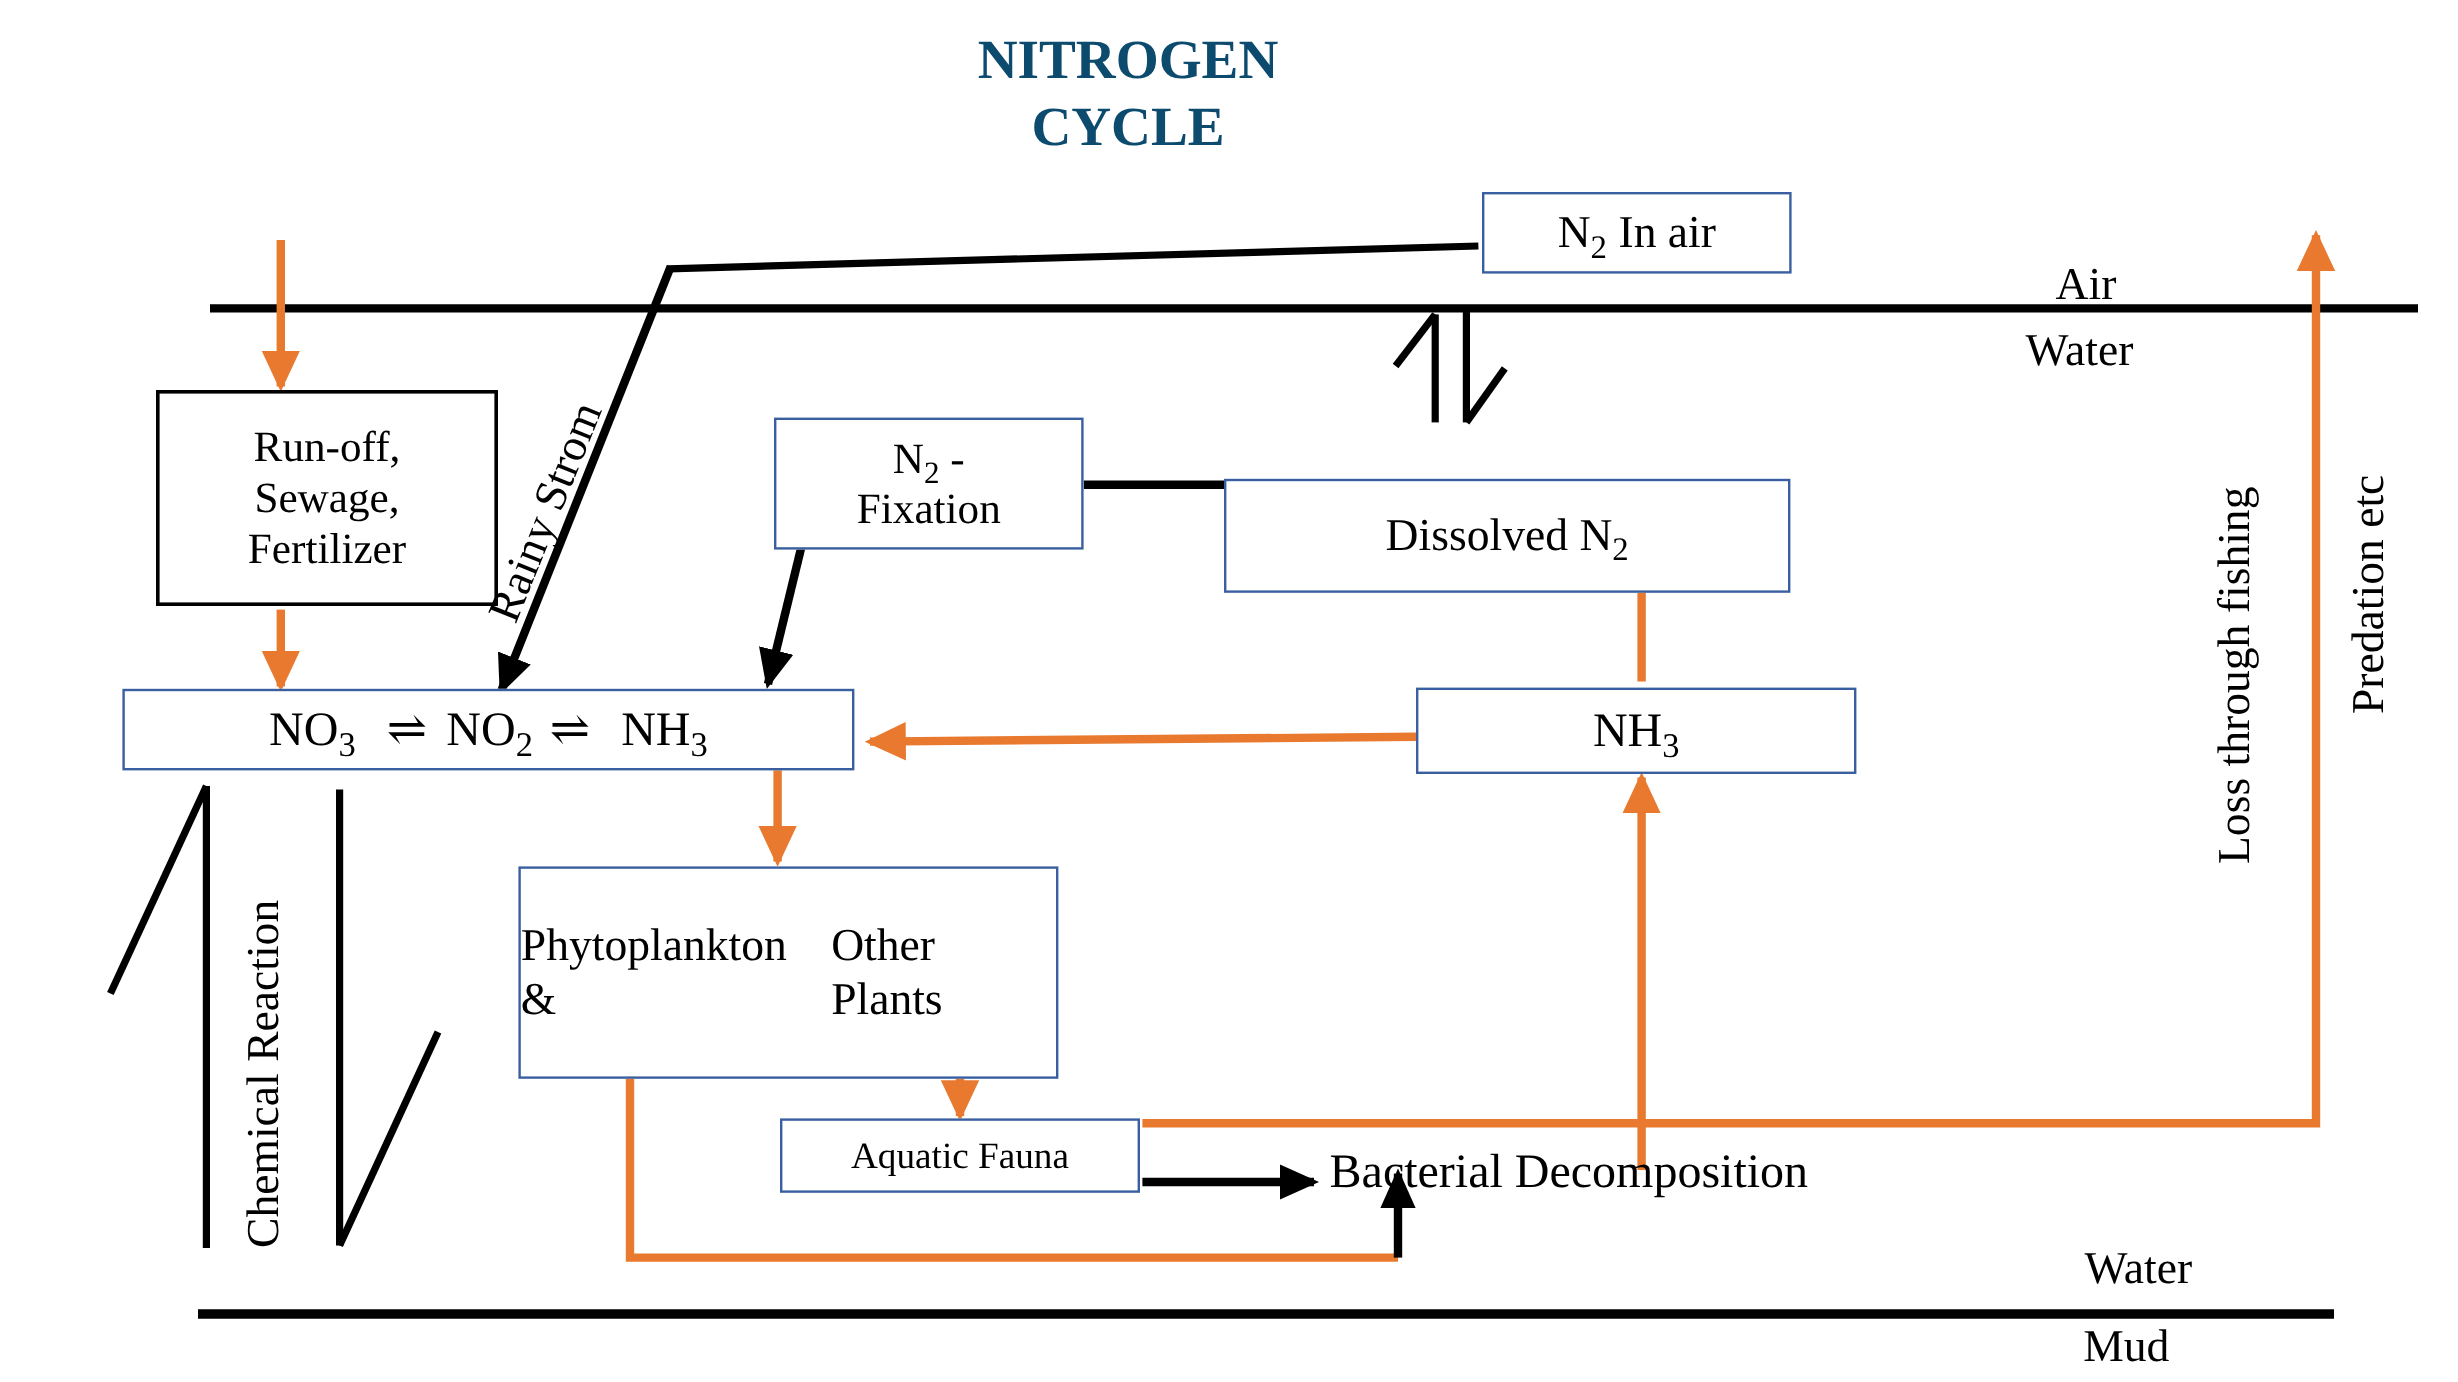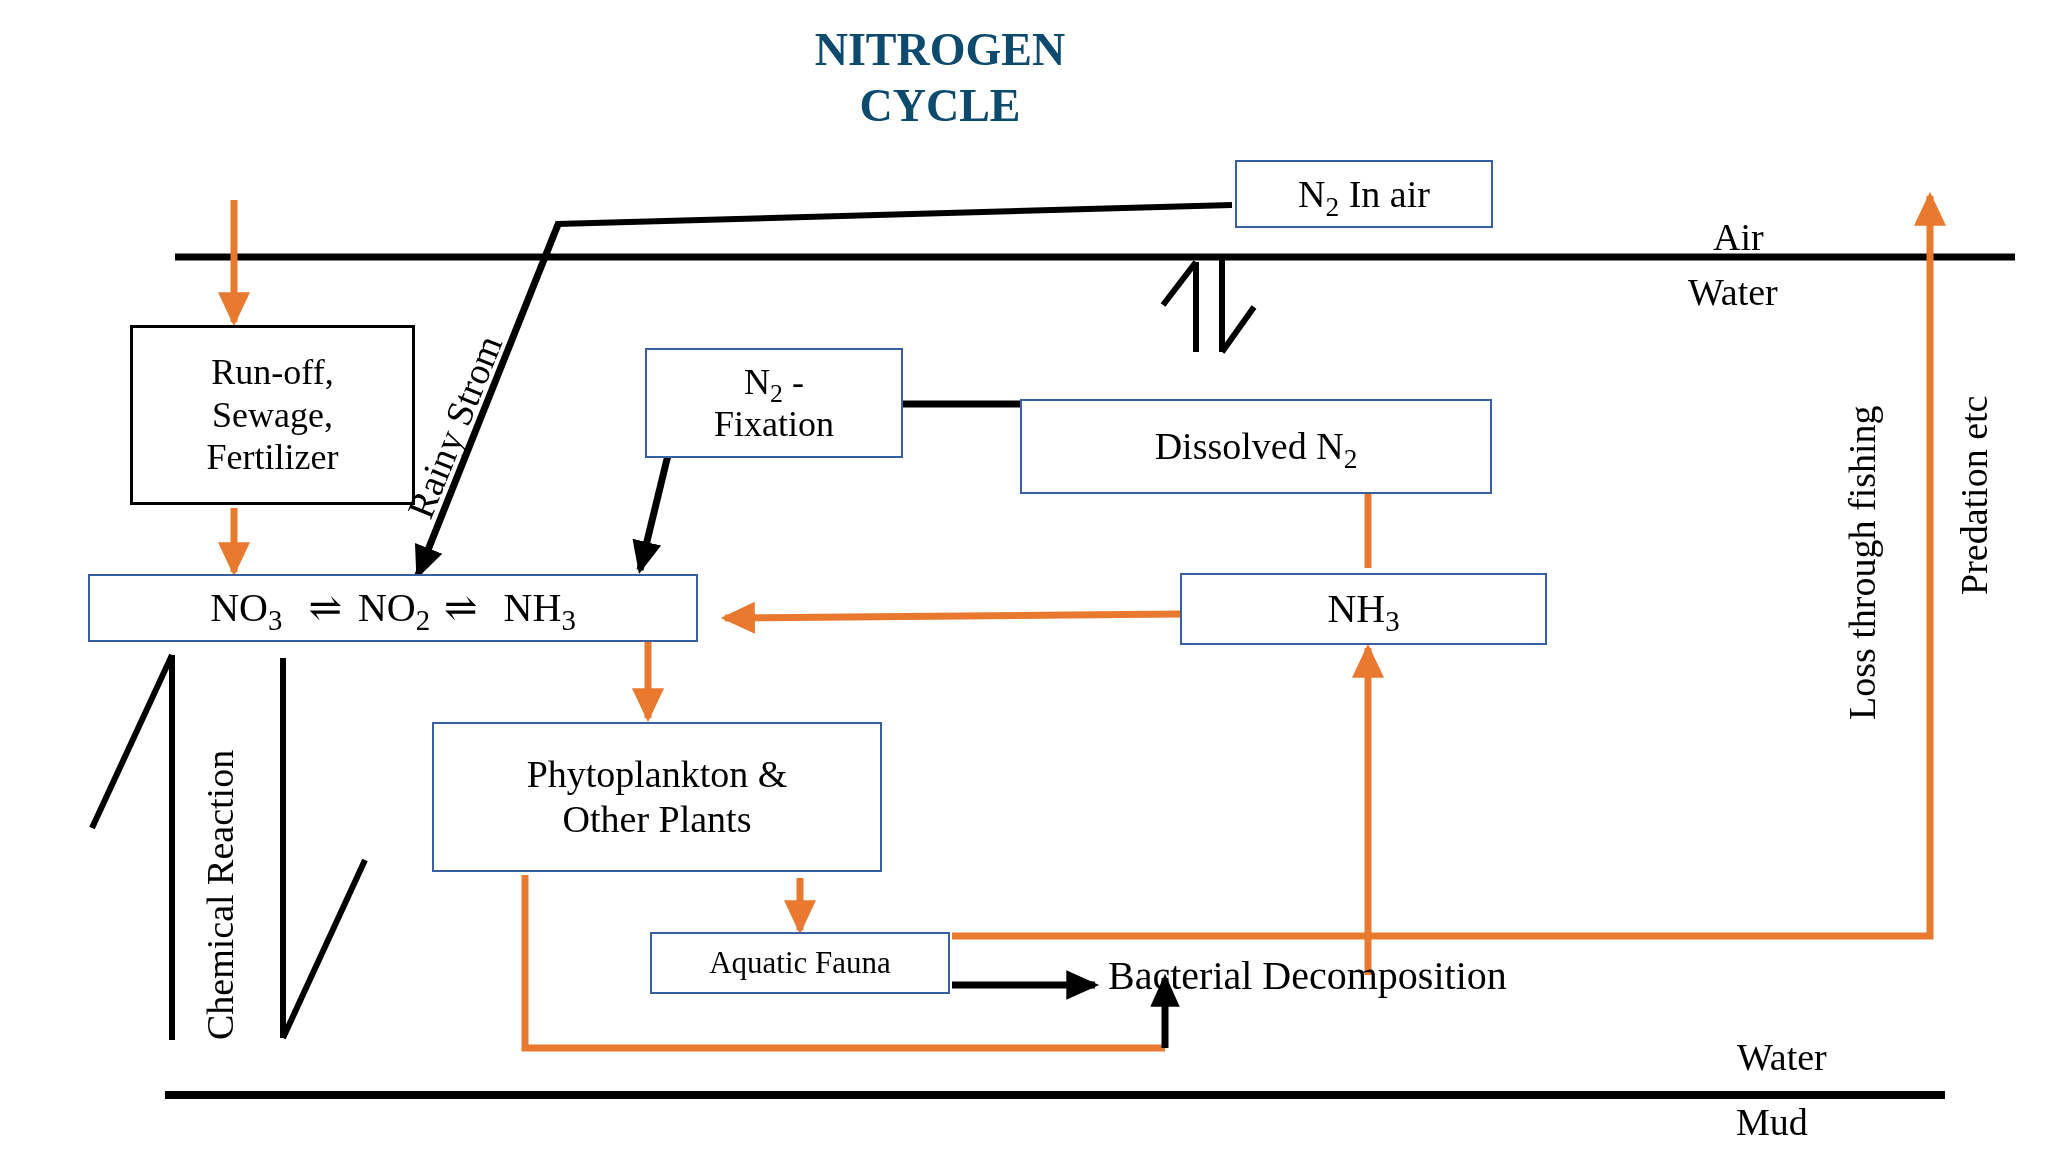--- a/index.html
+++ b/index.html
@@ -129,33 +129,33 @@
 
   <div class="node blue" style="left:645px; top:348px; width:258px; height:110px; font-size:36px; flex-direction:column;">
     <div>N<span class="sub">2</span> -</div>
     <div>Fixation</div>
   </div>
 
   <div class="node blue" style="left:1020px; top:355px; width:472px; height:95px; font-size:38px;margin-top:44px;">
     <span>Dissolved N<span class="sub">2</span></span>
   </div>
 
-  <div class="node blue" style="left:88px; top:574px; width:610px; height:68px; font-size:40px;">
+  <div class="node blue" style="left:102px; top:574px; width:610px; height:68px; font-size:40px;">
     <span>NO<span class="sub">3</span></span>
     <span style="padding:0 16px 0 26px;">⇌</span>
     <span>NO<span class="sub">2</span></span>
     <span style="padding:0 14px;">⇌</span>
     <span style="padding-left:12px;">NH<span class="sub">3</span></span>
   </div>
 
   <div class="node blue" style="left:1180px; top:573px; width:367px; height:72px; font-size:40px;">
     <span>NH<span class="sub">3</span></span>
   </div>
 
-  <div class="node blue" style="left:432px; top:722px; width:450px; height:150px; font-size:38px; flex-direction:column;">
+  <div class="node blue" style="left:432px; top:722px; width:450px; height:177px; font-size:38px; flex-direction:row;">
     <div>Phytoplankton &amp;</div>
     <div>Other Plants</div>
   </div>
 
   <div class="node blue" style="left:650px; top:932px; width:300px; height:62px; font-size:31px;">
     <span>Aquatic Fauna</span>
   </div>
 
   <div class="freetext" style="left:1108px; top:952px; font-size:40px;">
     <span>Bacterial Decomposition</span>

